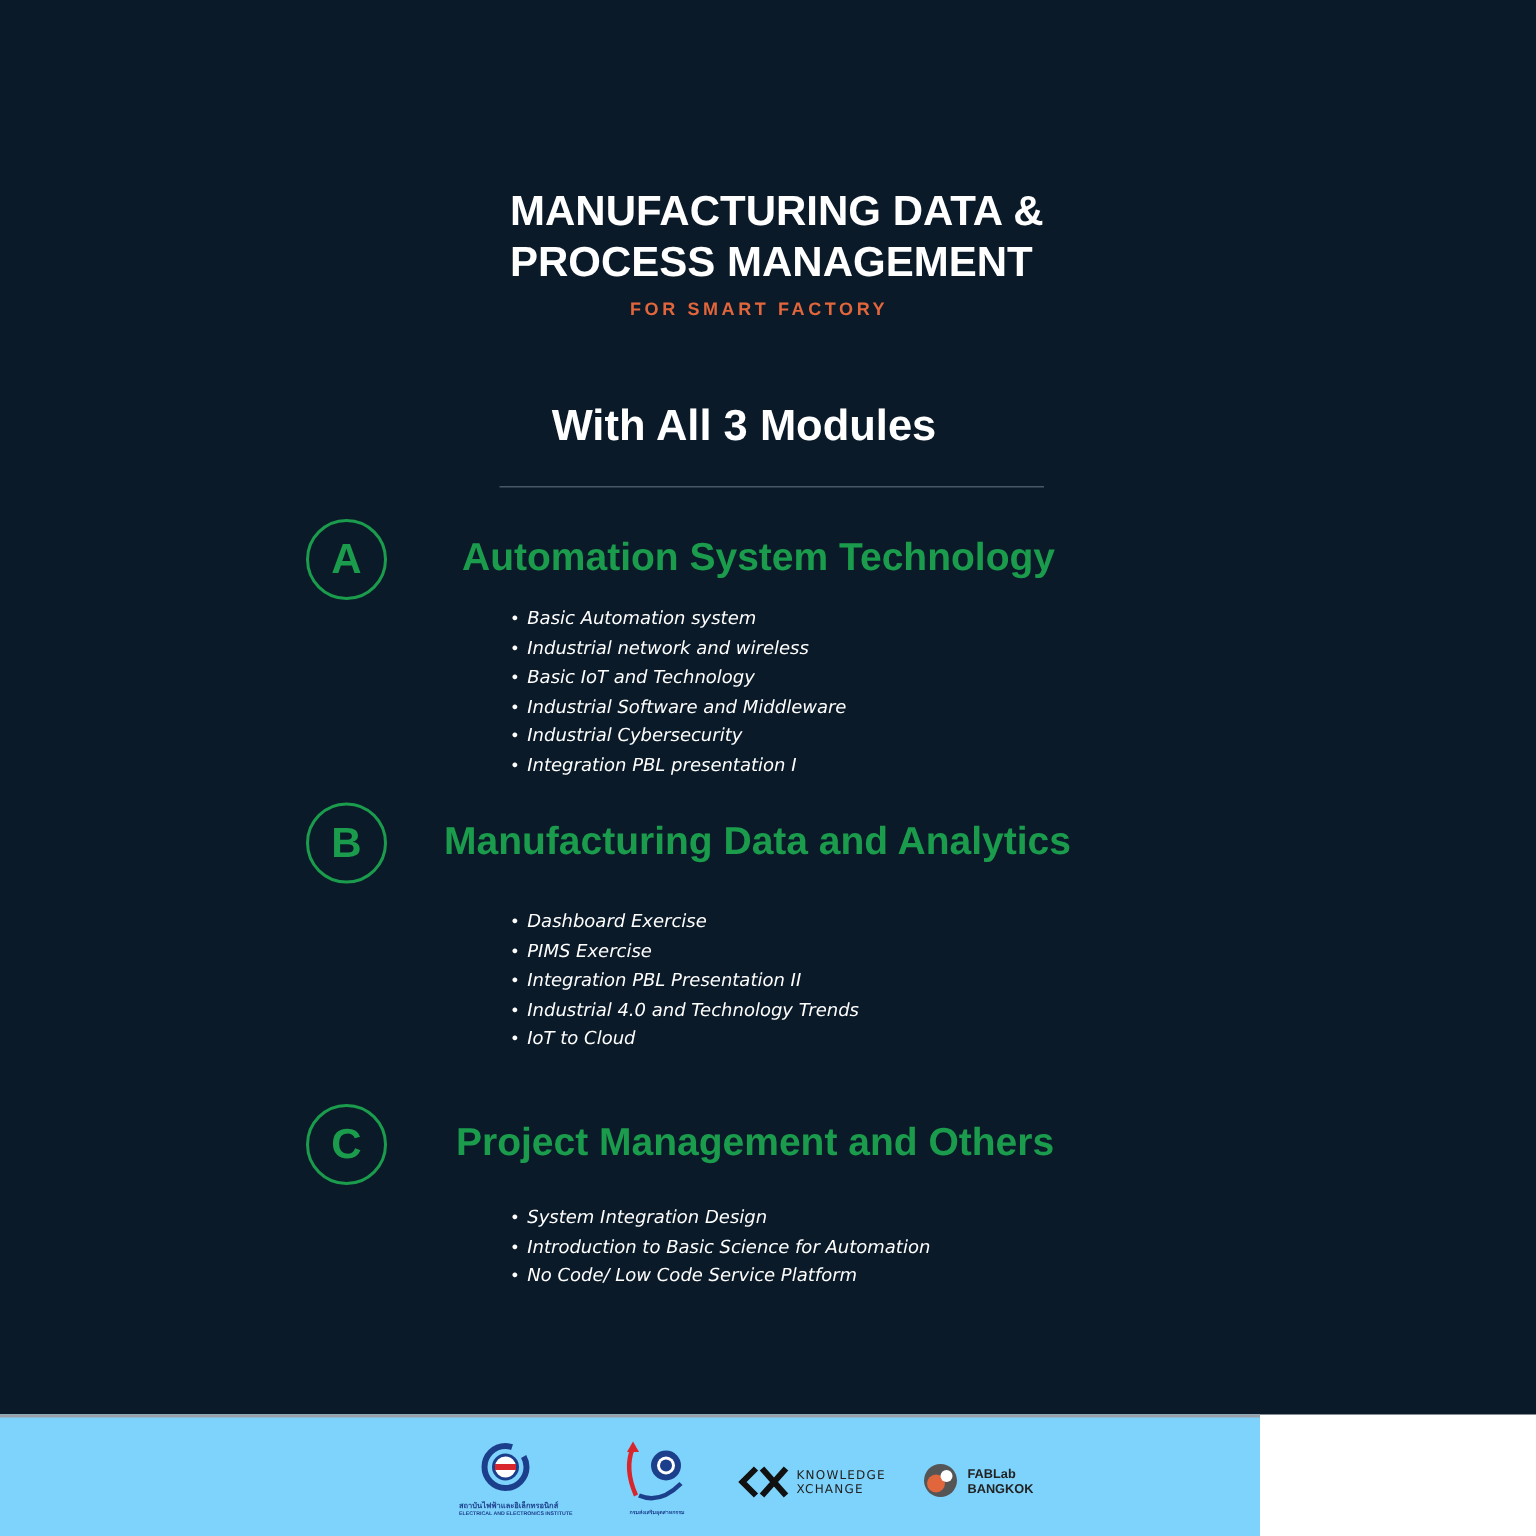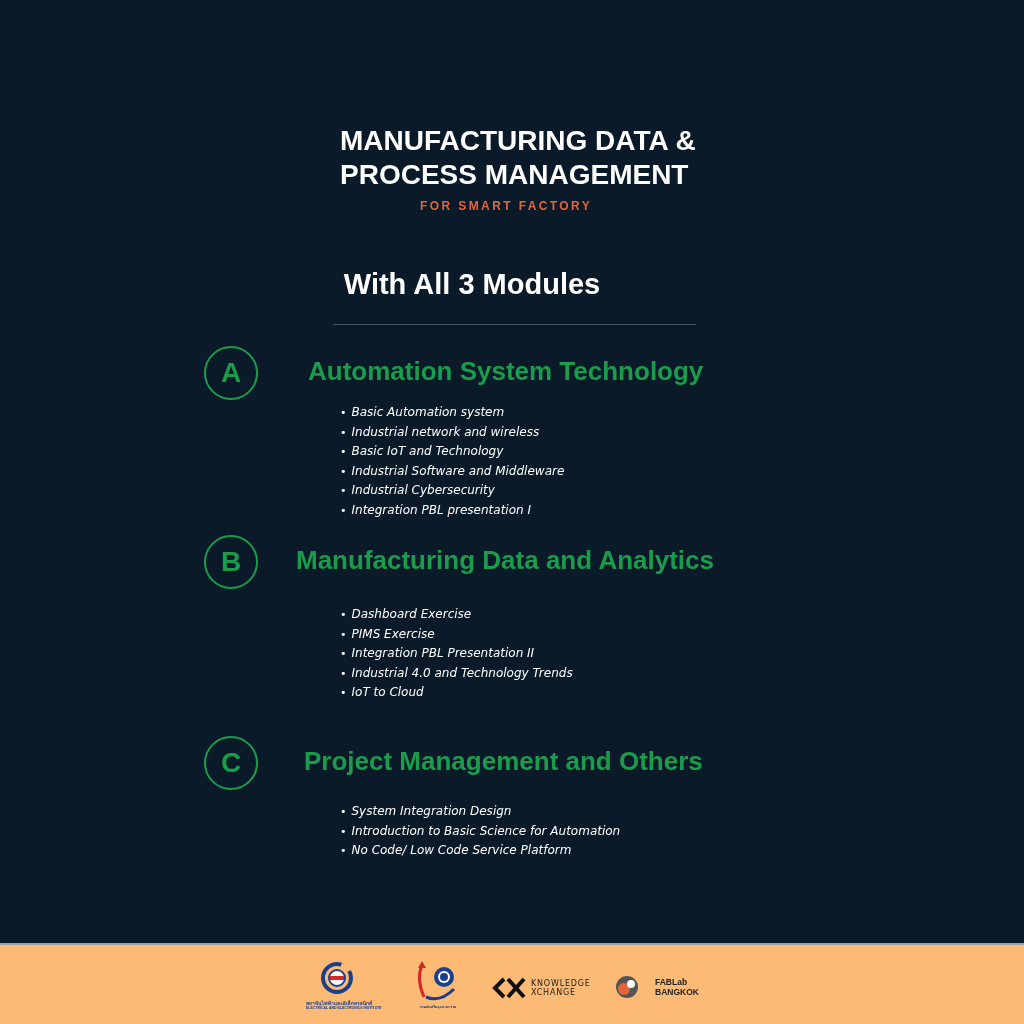--- a/index.html
+++ b/index.html
@@ -1,27 +1,27 @@
 <!DOCTYPE html>
 <html><head>
 <meta charset="utf-8">
 <style>
   html, body { margin:0; padding:0; }
   body { width:1024px; height:1024px; position:relative; overflow:hidden; background:#ffffff; font-family:"Liberation Sans", sans-serif; }
   .dark { position:absolute; left:0; top:0; width:1024px; height:943px; background:#0b1a28; }
   .title { position:absolute; left:340px; top:124px; color:#ffffff; font-weight:bold; font-size:28px; line-height:34px; letter-spacing:0px; }
   .subtitle { position:absolute; left:420px; top:199px; color:#e2663c; font-weight:bold; font-size:12px; letter-spacing:2.4px;text-align:right; }
-  .modules-head { position:absolute; left:0; width:944px; top:268px; text-align:center; color:#ffffff; font-weight:bold; font-size:29px; }
+  .modules-head { position:absolute; left:0; width:944px; top:268px; text-align:center; color:#ffffff; font-weight:bold; font-size:29px;padding-left:24px; }
   .divider { position:absolute; left:333px; top:324px; width:363px; height:1px; background:#4a5866; }
   .circle { position:absolute; width:50px; height:50px; border:2px solid #1a9c4c; border-radius:50%; color:#1a9c4c; font-weight:bold; font-size:28px; line-height:50px; text-align:center; }
   .mod-title { position:absolute; color:#1a9c4c; font-weight:bold; font-size:26px; white-space:nowrap; }
   .items { position:absolute; left:340px; margin:0; padding:0; list-style:none; color:#ffffff; font-family:"DejaVu Sans", sans-serif; font-style:italic; font-size:12px; line-height:18.5px; }
   .items li { white-space:nowrap; }
   .items li::before { content:"\2022"; font-style:normal; margin-right:5px; font-size:11px; }
-  .footer { position:absolute; left:0; top:943px; width:1024px; height:81px; background:#fdba74; border-top:2px solid #9aa1a8; box-sizing:border-box; }
+  .footer { position:absolute; left:0; top:943px; width:840px; height:81px; background:#7dd3fc; border-top:2px solid #9aa1a8; box-sizing:border-box; }
   .logo { position:absolute; }
   .kx-text { font-family:"DejaVu Sans", sans-serif; font-size:8px; letter-spacing:0.8px; color:#222; line-height:9px; }
   .fab-text { font-family:"Liberation Sans", sans-serif; font-weight:bold; font-size:8.5px; color:#222; line-height:10px; }
   .tiny { font-size:4px; color:#1c3f8c; font-weight:bold; text-align:center; line-height:5px; white-space:nowrap; }
 </style>
 </head>
 <body>
 
 <div class="dark"></div>
 
@@ -98,18 +98,18 @@
       <div class="kx-text">XCHANGE</div>
     </div>
   </div>
 
   <div class="logo" style="left:615px; top:30px; display:flex; align-items:center;">
     <svg width="24" height="24" viewBox="0 0 24 24">
       <circle cx="12" cy="12" r="11" fill="#555"></circle>
       <circle cx="9" cy="14" r="6" fill="#e2663c"></circle>
       <circle cx="16" cy="9" r="4" fill="#ffffff"></circle>
     </svg>
-    <div style="margin-left:16px;">
+    <div style="margin-left:6px;">
       <div class="fab-text">FABLab</div>
       <div class="fab-text">BANGKOK</div>
     </div>
   </div>
 </div>
 
 </body></html>

